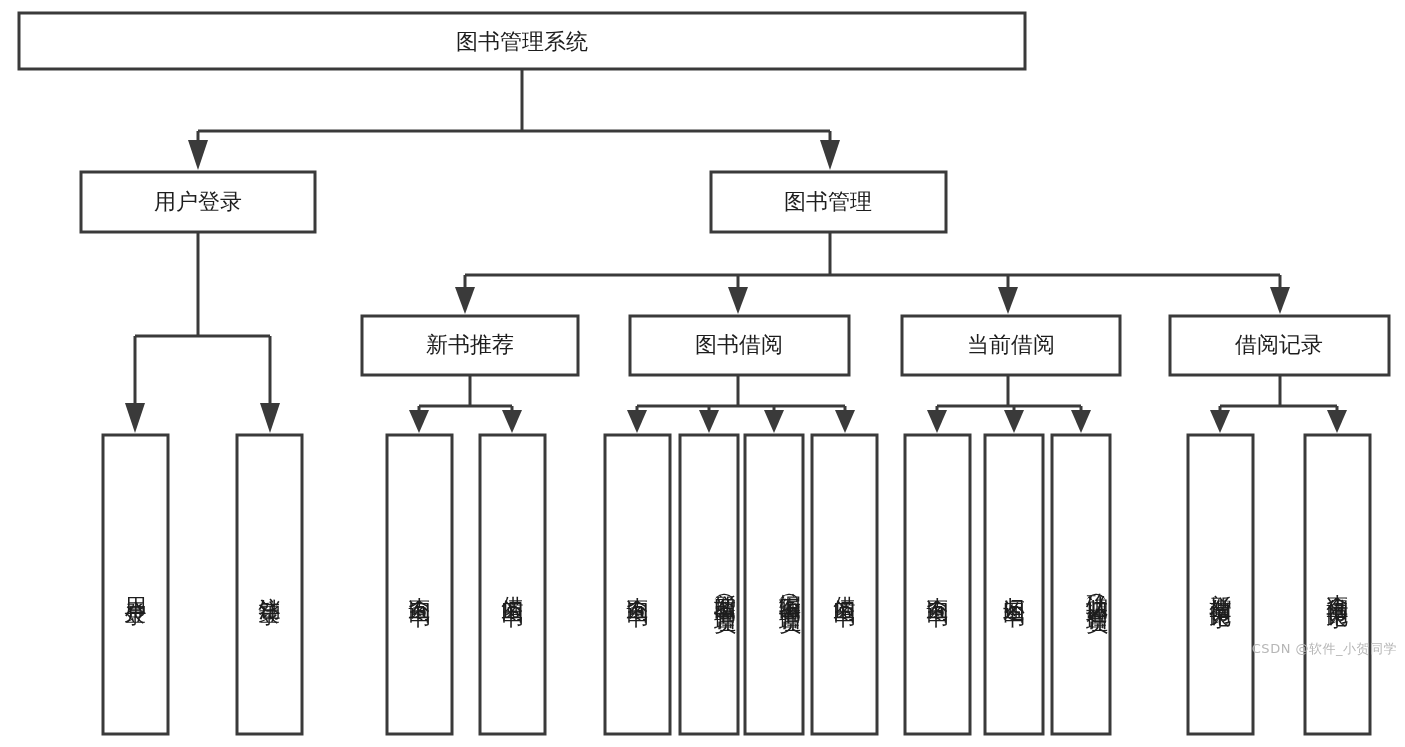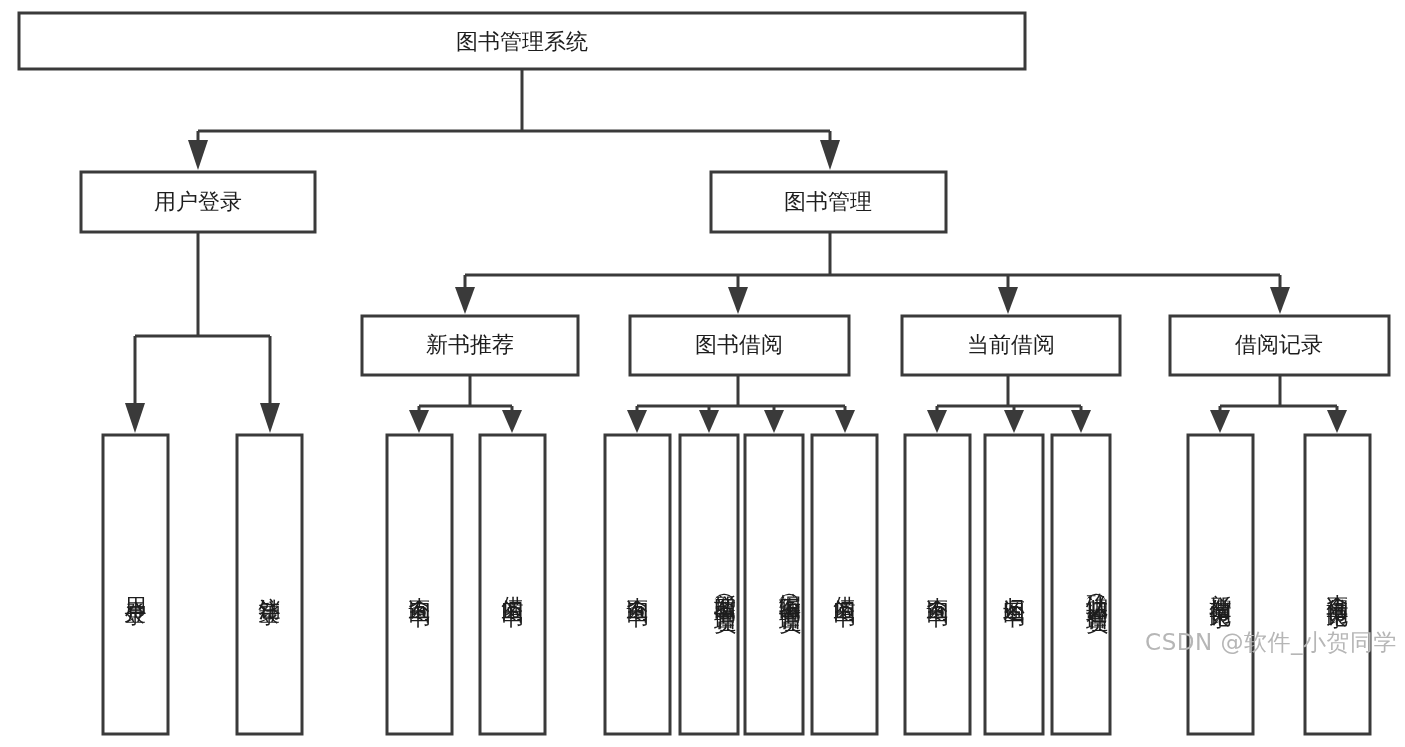--- a/index.html
+++ b/index.html
@@ -64,21 +64,21 @@
     pointer-events: none;
   }
   .leaf-label-box.center {
     align-items: center;
   }
   .watermark {
     position: absolute;
     right: 8px;
     bottom: 4px;
     font-family: "DejaVu Sans", "Liberation Sans", sans-serif;
-    font-size: 23px;
+    font-size: 13px;
     color: #b6b6b6;
     letter-spacing: 0.5px;
     white-space: nowrap;
   }
 </style>
 </head>
 <body>
 
 <div id="diagram-root">
 

